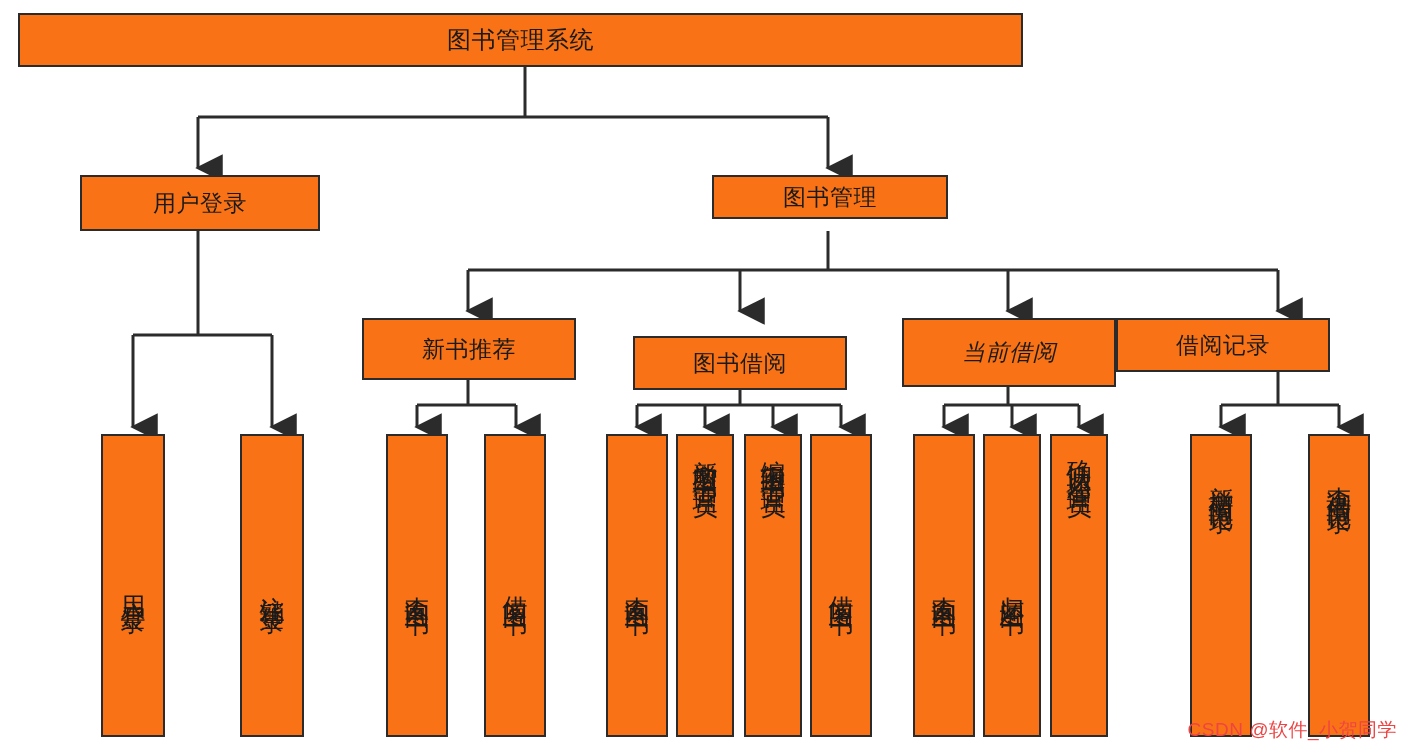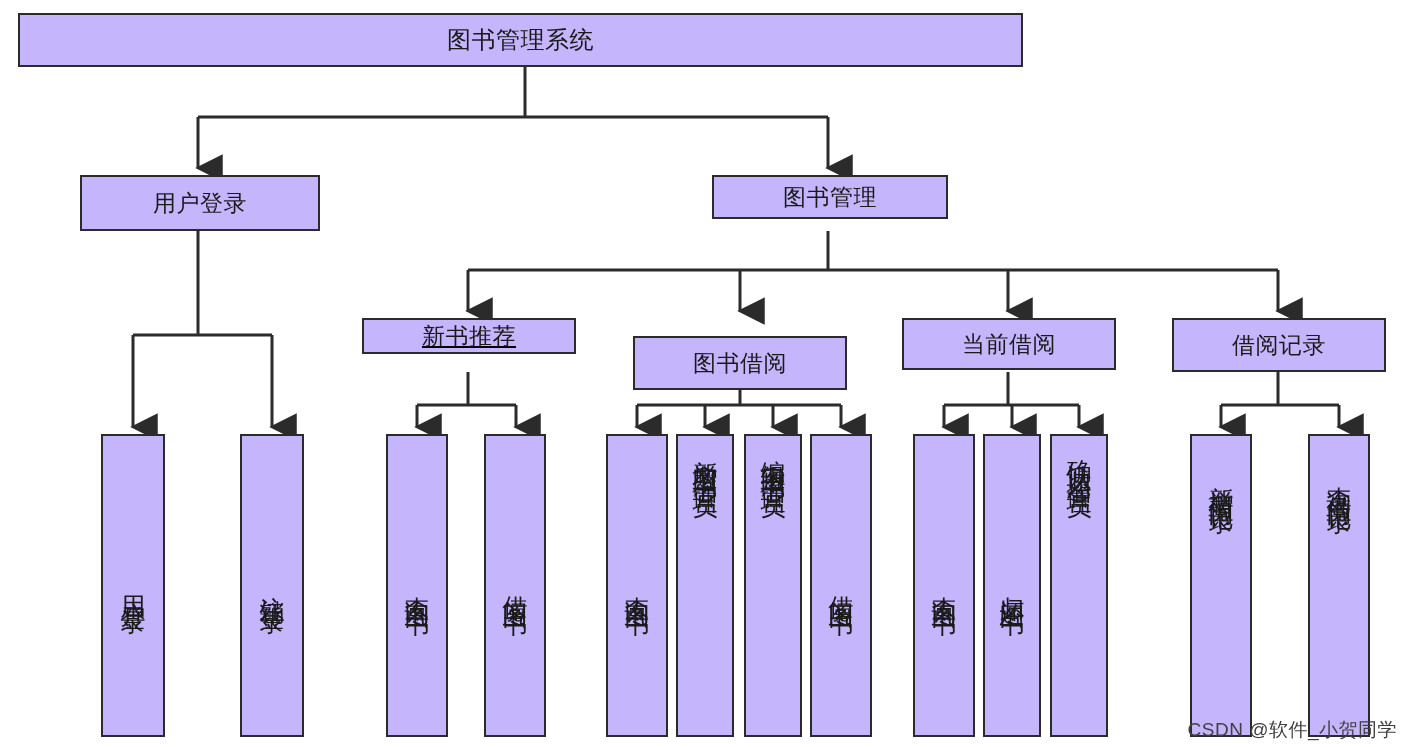--- a/index.html
+++ b/index.html
@@ -18,21 +18,21 @@
     position: absolute;
     left: 0;
     top: 0;
     width: 1405px;
     height: 747px;
   }
   .node-box {
     position: absolute;
     box-sizing: border-box;
     border: 2px solid #2b2b2b;
-    background: #c4b5fd;
+    background: #f97316;
     display: flex;
     align-items: center;
     justify-content: center;
   }
   .node-label {
     color: #1a1a1a;
     font-size: 22px;
     letter-spacing: 0.5px;
     white-space: nowrap;
     line-height: 1.15;
@@ -55,21 +55,21 @@
     margin-top: 0;
   }
   .leaf.center-text {
     align-items: center;
   }
   .watermark {
     position: absolute;
     right: 8px;
     bottom: 4px;
     font-size: 19px;
-    color: #404040;
+    color: #ef4444;
     white-space: nowrap;
     letter-spacing: 0.5px;
   }
 </style>
 </head>
 <body>
 
 <div id="diagram">
 
   <svg id="connectors" width="1405" height="747" viewBox="0 0 1405 747" style="position:absolute;left:0;top:0;">
@@ -153,30 +153,30 @@
     <span class="node-label">图书管理系统</span>
   </div>
 
   <div class="node-box level1" id="box-l1-0" style="left: 80px; top: 175px; width: 240px; height: 56px;">
     <span class="node-label">用户登录</span>
   </div>
   <div class="node-box level1" id="box-l1-1" style="left: 712px; top: 175px; width: 236px; height: 44px;">
     <span class="node-label">图书管理</span>
   </div>
 
-  <div class="node-box level2" id="box-l2-0" style="left: 362px; top: 318px; width: 214px; height: 36px; text-decoration: underline;">
+  <div class="node-box level2" id="box-l2-0" style="left: 362px; top: 318px; width: 214px; height: 62px;">
     <span class="node-label">新书推荐</span>
   </div>
   <div class="node-box level2" id="box-l2-1" style="left: 633px; top: 318px; width: 214px; height: 54px; margin-top: 18px;">
     <span class="node-label">图书借阅</span>
   </div>
-  <div class="node-box level2" id="box-l2-2" style="left: 902px; top: 318px; width: 214px; height: 52px;">
+  <div class="node-box level2" id="box-l2-2" style="left: 902px; top: 318px; width: 214px; height: 69px; font-style: italic;">
     <span class="node-label">当前借阅</span>
   </div>
-  <div class="node-box level2" id="box-l2-3" style="left: 1172px; top: 318px; width: 214px; height: 54px;">
+  <div class="node-box level2" id="box-l2-3" style="left: 1116px; top: 318px; width: 214px; height: 54px;">
     <span class="node-label">借阅记录</span>
   </div>
 
   <div class="node-box leaf center-text" id="box-leaf-0" style="left: 101px; top: 434px; width: 64px; height: 303px;">
     <span class="node-label vertical">用户登录</span>
   </div>
   <div class="node-box leaf center-text" id="box-leaf-1" style="left: 240px; top: 434px; width: 64px; height: 303px;">
     <span class="node-label vertical">注销登录</span>
   </div>
   <div class="node-box leaf center-text" id="box-leaf-2" style="left: 386px; top: 434px; width: 62px; height: 303px;">

